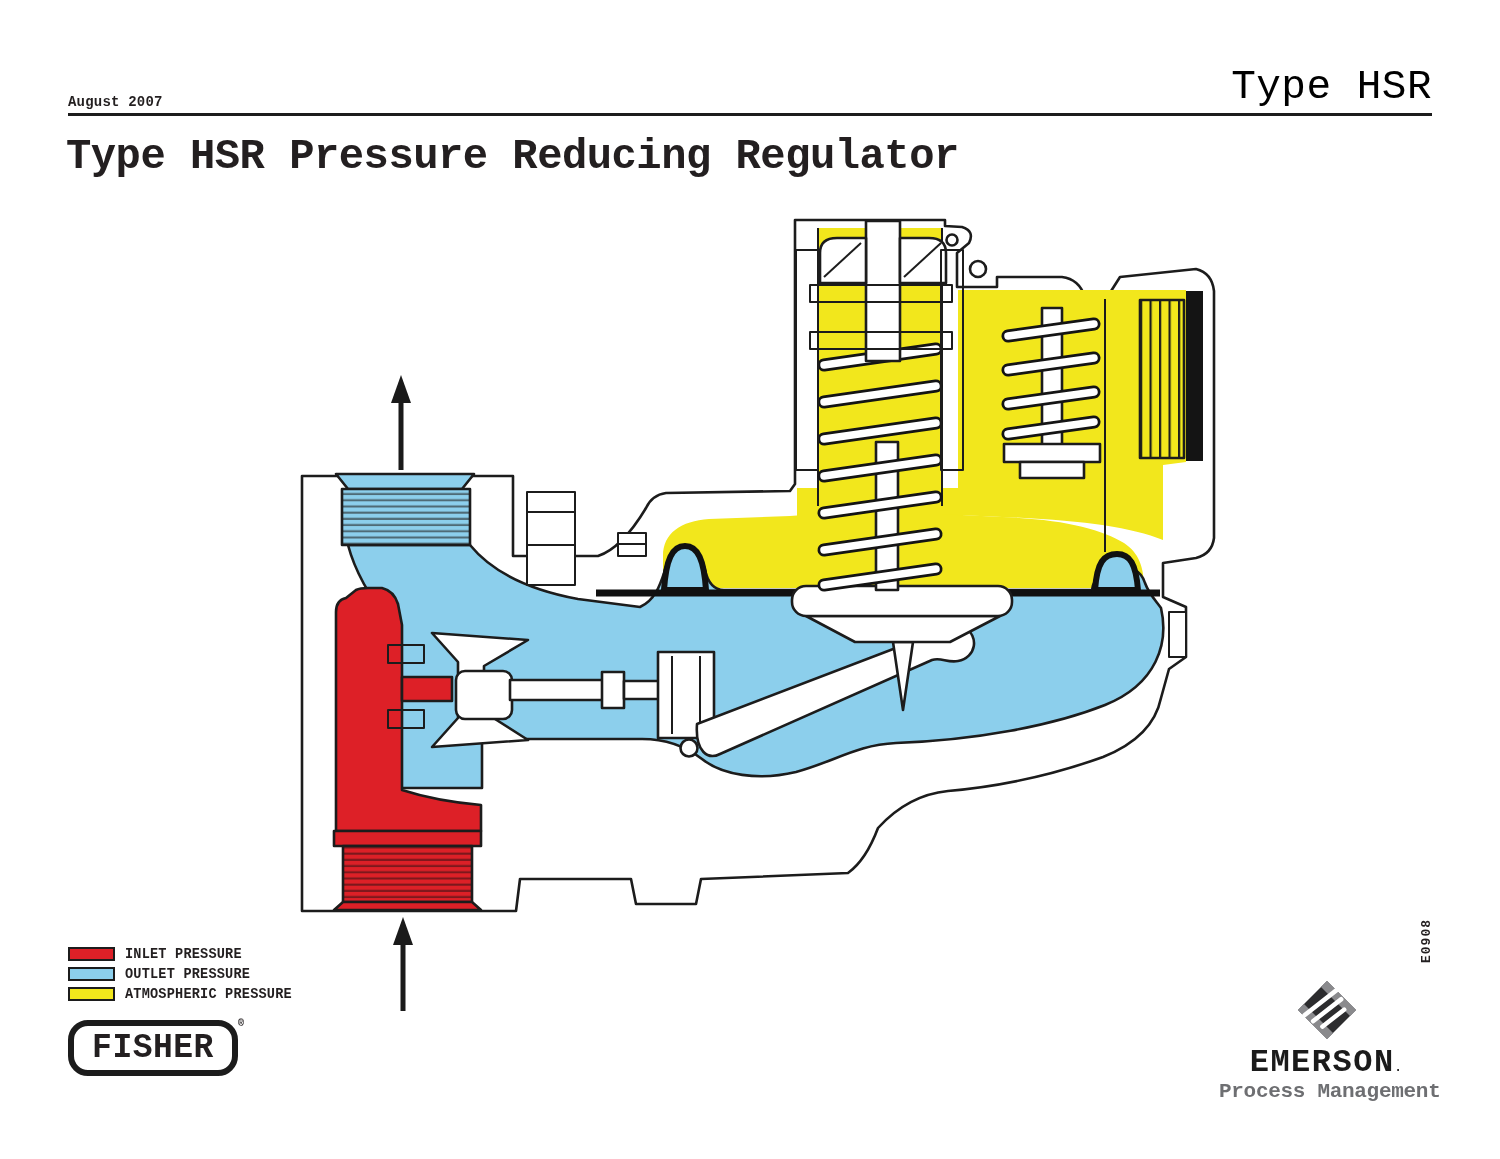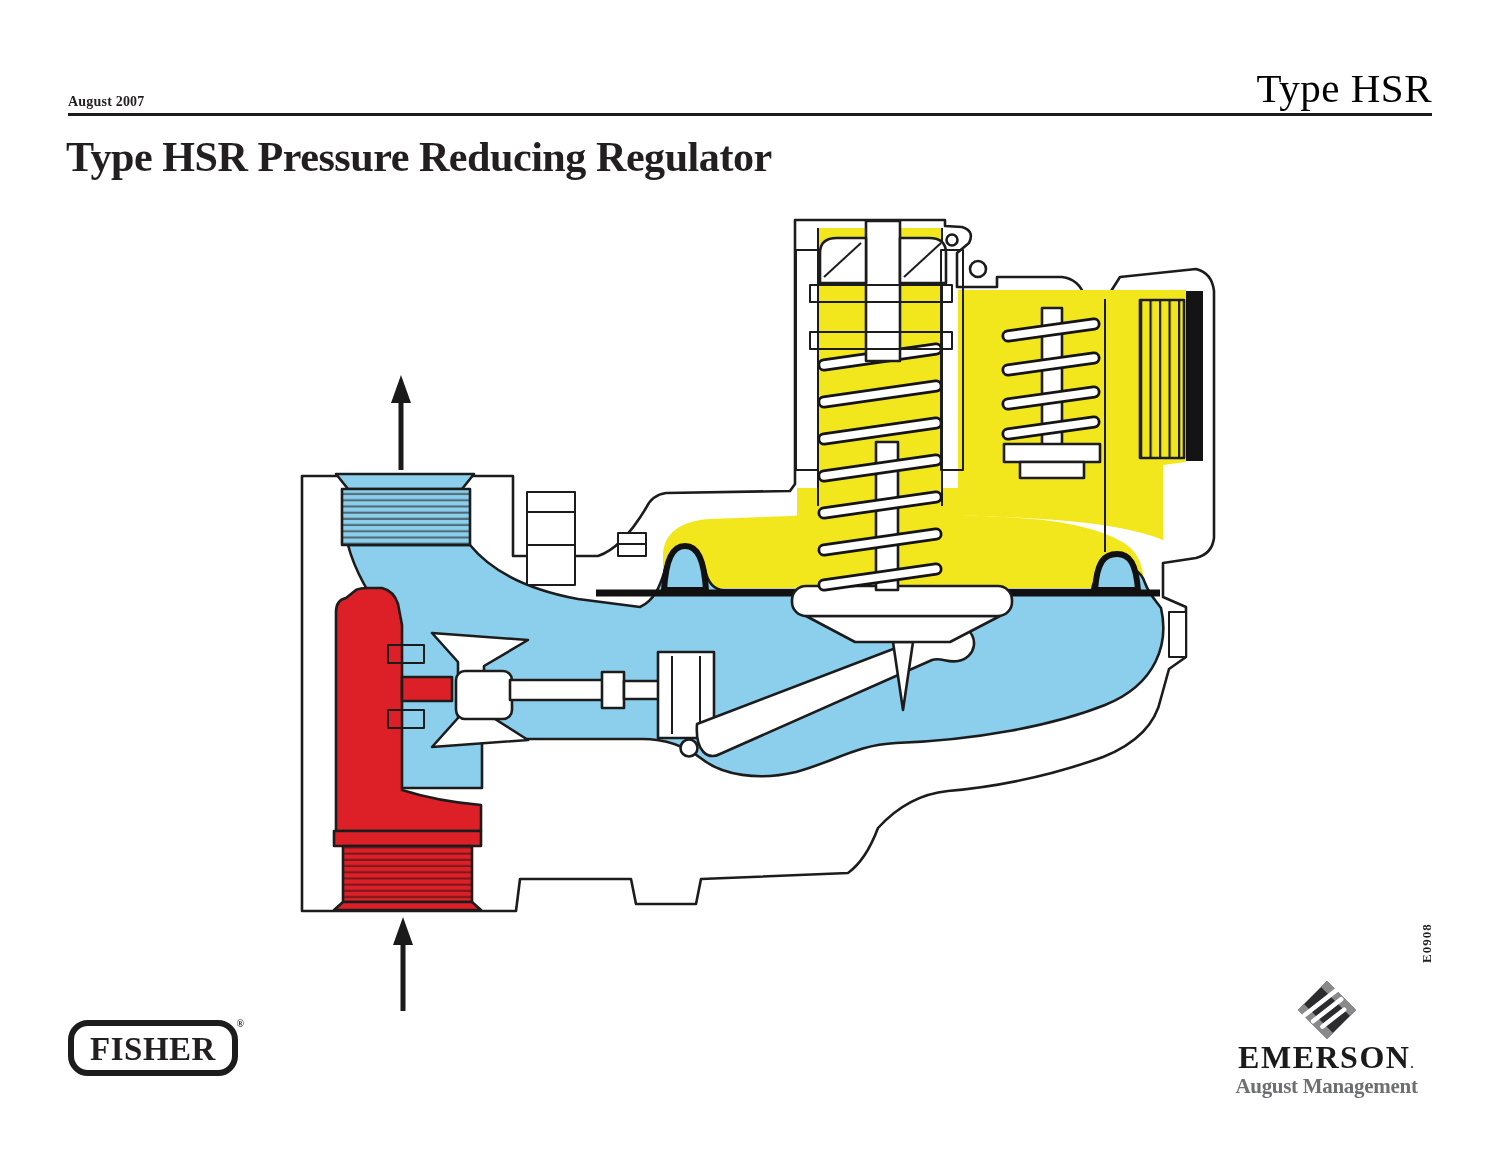--- a/index.html
+++ b/index.html
@@ -5,21 +5,21 @@
   :root{
     --color-inlet:#dd2027;
     --color-outlet:#8ccfec;
     --color-atmospheric:#f2e71c;
     --color-outline:#1c1c1c;
   }
   *{margin:0;padding:0;box-sizing:border-box;}
   html,body{background:#e8e8e8;}
   .page{
     position:relative;width:1500px;height:1159px;background:#ffffff;
-    font-family:Liberation Serif, serif;color:#231f20;
+    font-family:Liberation Mono, monospace;color:#231f20;
     overflow:hidden;margin:0 auto;
   }
   .hdr-date{position:absolute;left:68px;top:94px;font-size:14px;font-weight:700;letter-spacing:.2px;}
   .hdr-product{position:absolute;right:68px;top:64px;font-size:41px;font-weight:400;color:#000000;letter-spacing:.5px;}
   .hdr-rule{position:absolute;left:68px;top:113px;width:1364px;height:3px;background:#1c1c1c;}
   .doc-title{
     position:absolute;left:66px;top:132px;font-size:43px;font-weight:700;letter-spacing:-.5px;
     transform:scaleX(.98);transform-origin:left top;white-space:nowrap;
   }
   svg.regulator{position:absolute;left:290px;top:210px;width:940px;height:810px;}
@@ -41,21 +41,21 @@
   .legend-label{font-size:14px;font-weight:700;letter-spacing:.2px;transform:scaleX(.97);transform-origin:left center;white-space:nowrap;}
   .fisher{
     position:absolute;left:68px;top:1020px;width:170px;height:56px;
     border:6px solid #1c1c1c;border-radius:20px;background:#fff;
     display:flex;align-items:center;justify-content:center;
   }
   .fisher-text{font-size:33px;font-weight:700;letter-spacing:.5px;transform:scaleY(1.05);white-space:nowrap;}
   .fisher-reg{position:absolute;right:-12px;top:-8px;font-size:10px;font-weight:700;}
   .emerson{position:absolute;right:66px;top:981px;width:215px;text-align:center;}
   .emerson-mark-wrap{display:flex;justify-content:center;}
-  .emerson-name{font-size:32px;font-weight:700;letter-spacing:1.5px;color:#1b1b1b;line-height:1.0;margin-top:2px;white-space:nowrap;}
+  .emerson-name{font-size:32px;font-weight:700;letter-spacing:1.5px;color:#1b1b1b;line-height:1.0;margin-top:8px;white-space:nowrap;}
   .emerson-period{font-size:12px;vertical-align:baseline;}
   .emerson-tagline{font-size:21px;font-weight:700;color:#6e6f72;letter-spacing:-.3px;margin-top:1px;white-space:nowrap;}
 </style>
 </head>
 <body>
 
 <div class="page">
 
   <div class="hdr-date">August 2007</div>
   <div class="hdr-product">Type HSR</div>
@@ -223,36 +223,50 @@
       </g>
       <g>
         <rect x="400.5" y="941" width="5" height="70"></rect>
         <polygon points="393,945 413,945 403,917"></polygon>
       </g>
     </g>
   </svg>
 
   <div class="figure-code">E0908</div>
 
+  <div class="legend">
+    <div class="legend-row">
+      <span class="legend-swatch" style="background:var(--color-inlet)"></span>
+      <span class="legend-label">INLET PRESSURE</span>
+    </div>
+    <div class="legend-row">
+      <span class="legend-swatch" style="background:var(--color-outlet)"></span>
+      <span class="legend-label">OUTLET PRESSURE</span>
+    </div>
+    <div class="legend-row">
+      <span class="legend-swatch" style="background:var(--color-atmospheric)"></span>
+      <span class="legend-label">ATMOSPHERIC PRESSURE</span>
+    </div>
+  </div>
 
   <div class="fisher">
     <span class="fisher-text">FISHER</span>
     <span class="fisher-reg">®</span>
   </div>
 
   <div class="emerson">
     <div class="emerson-mark-wrap">
       <svg width="58" height="58" viewBox="0 0 58 58">
         <polygon points="29,0 58,29 29,58 0,29" fill="#2c2c2e"></polygon>
         <polygon points="29,0 58,29 52,35 23,6" fill="#8a8a8d"></polygon>
         <polygon points="0,29 6,23 35,52 29,58" fill="#8a8a8d"></polygon>
         <g transform="rotate(-38 29 29)" fill="#ffffff">
           <rect x="6" y="17" width="46" height="4.5" rx="2"></rect>
           <rect x="9" y="27" width="40" height="4.5" rx="2"></rect>
           <rect x="13" y="37" width="32" height="4.5" rx="2"></rect>
         </g>
       </svg>
     </div>
     <div class="emerson-name"><span>EMERSON</span><span class="emerson-period">.</span></div>
-    <div class="emerson-tagline">August Management</div>
+    <div class="emerson-tagline">Process Management</div>
   </div>
 
 </div>
 
 </body></html>

